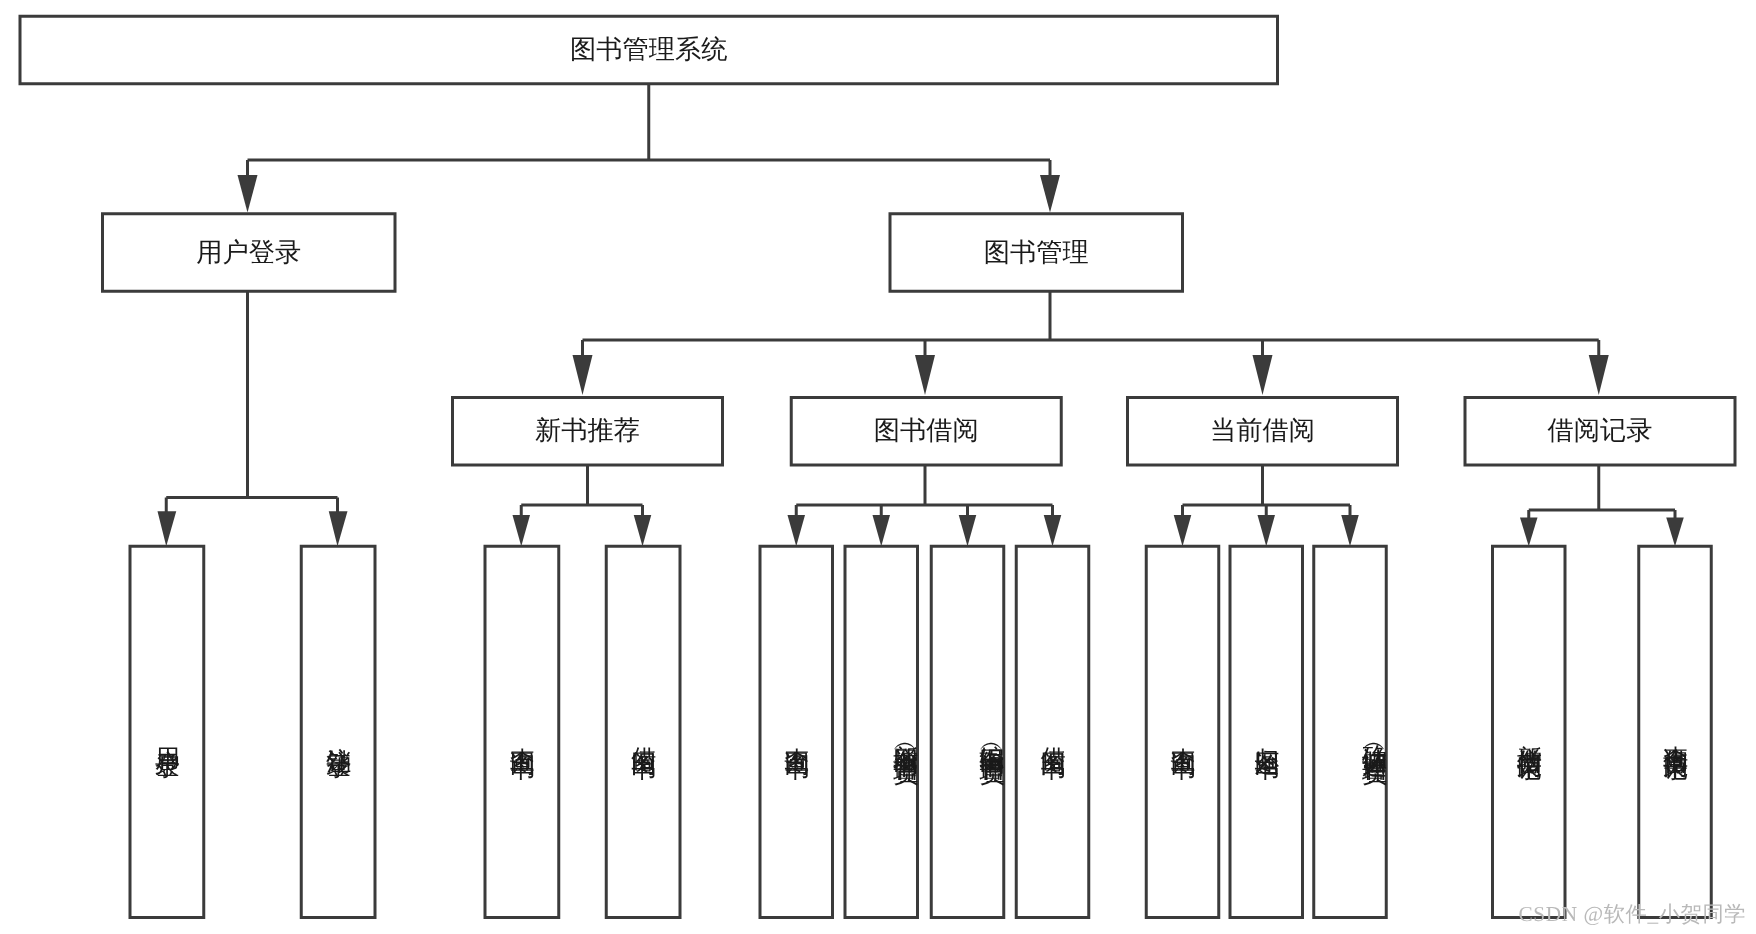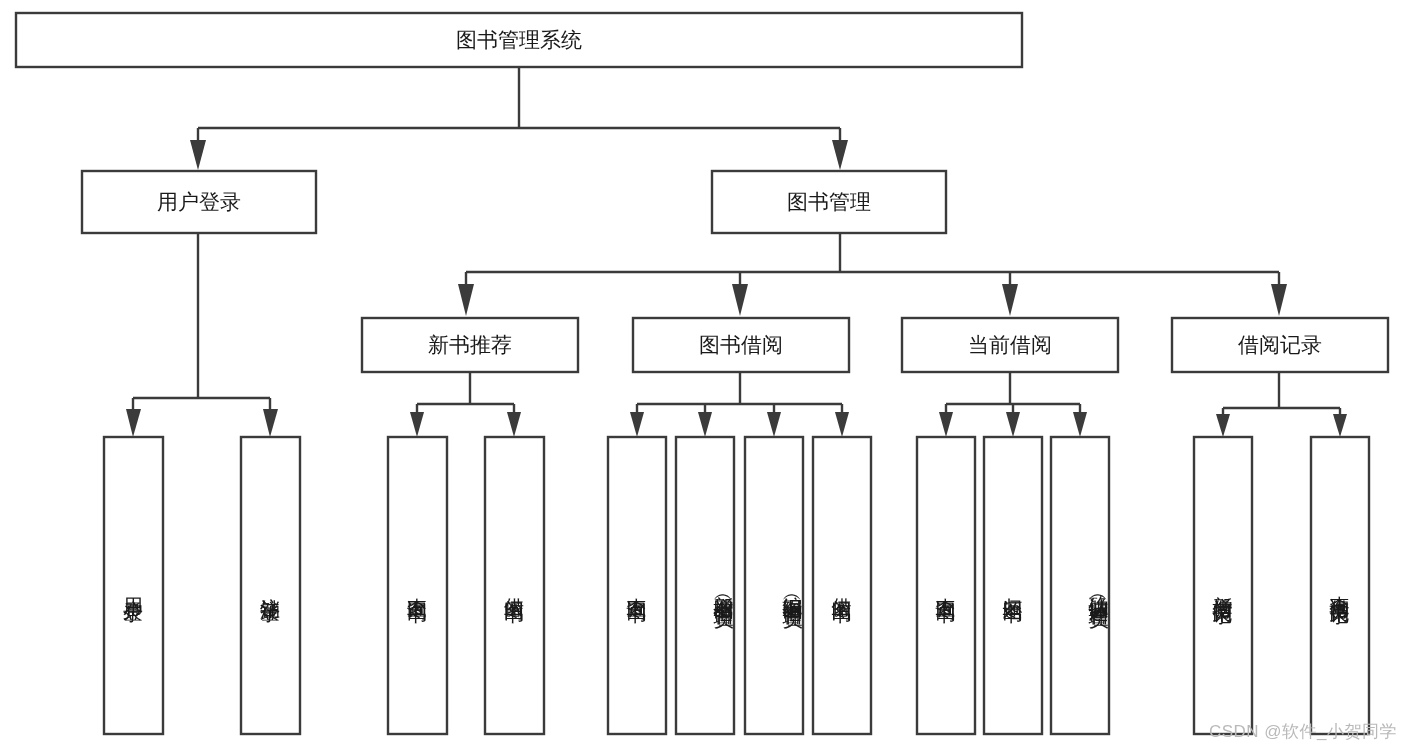--- a/index.html
+++ b/index.html
@@ -63,21 +63,21 @@
     justify-content: center;
     pointer-events: none;
   }
   .leaf-label.centered {
     align-items: center;
   }
   .watermark {
     position: absolute;
     right: 8px;
     bottom: 4px;
-    font-family: Liberation Sans, sans-serif;
+    font-family: Liberation Serif, serif;
     font-size: 17px;
     color: #b9b9b9;
     letter-spacing: 0.5px;
     white-space: nowrap;
   }
 </style>
 </head>
 <body>
 
 <div id="diagram-root">

